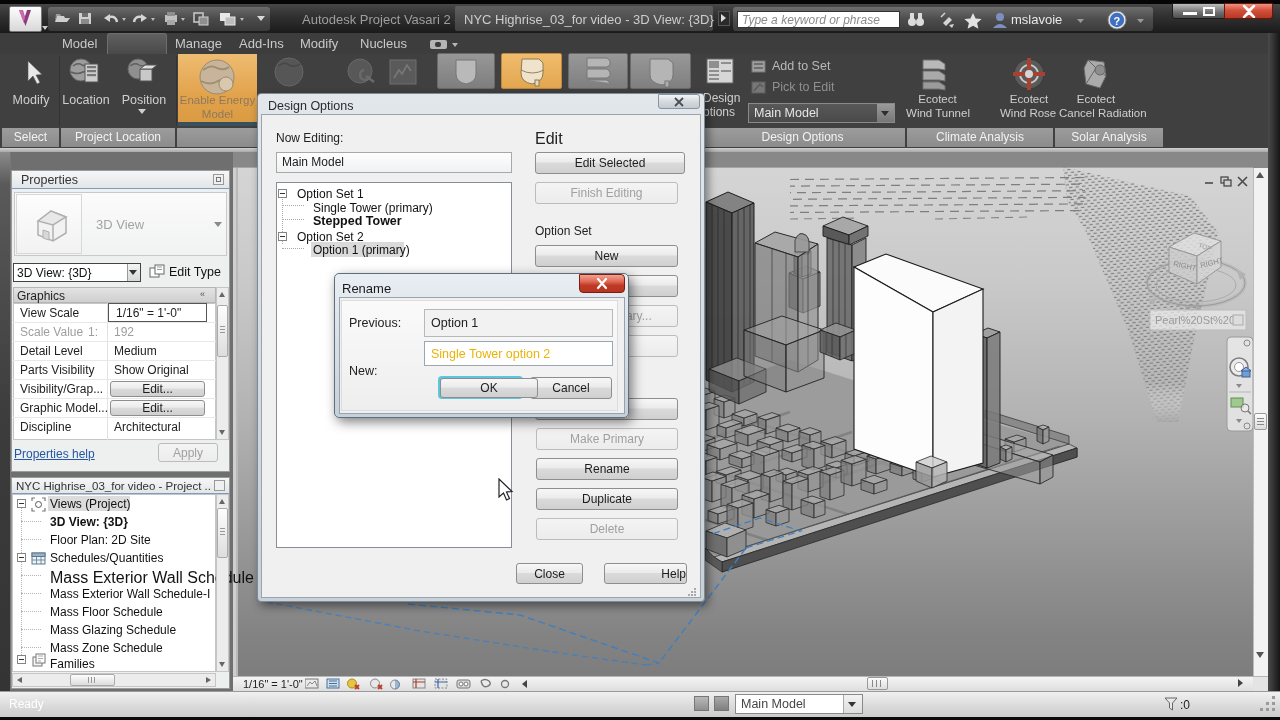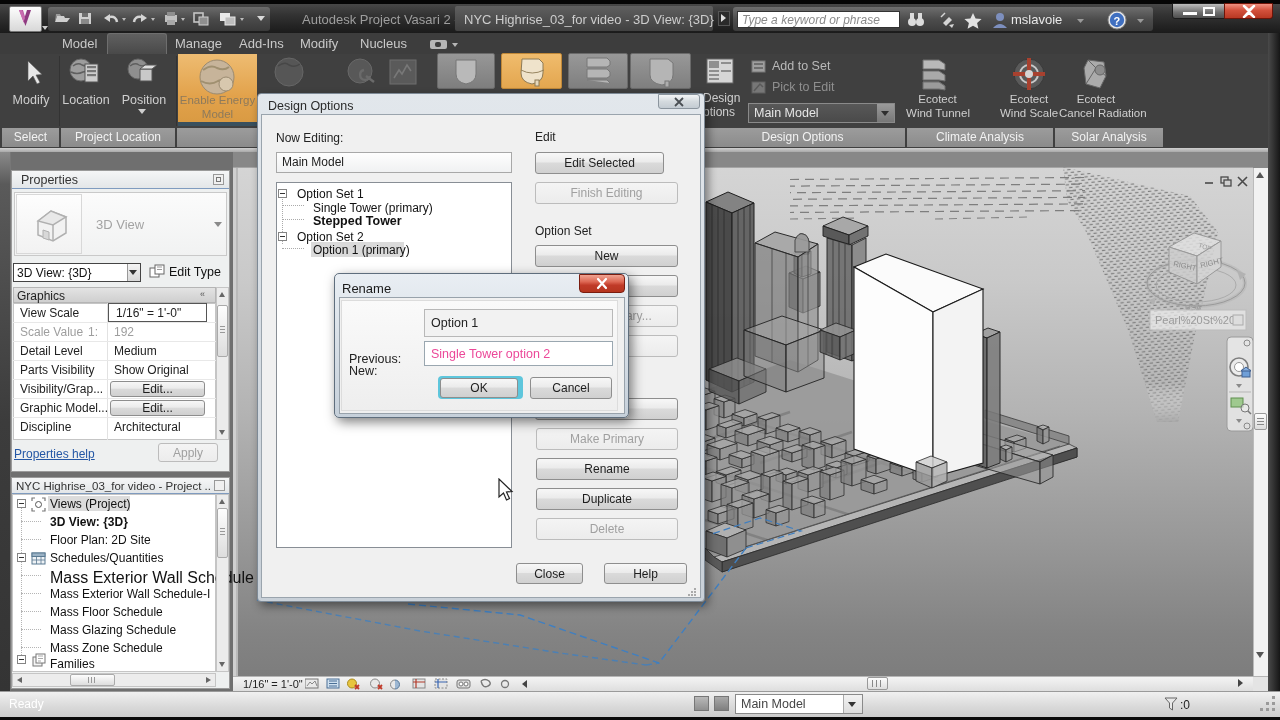--- a/index.html
+++ b/index.html
@@ -223,21 +223,21 @@
   <div class="abs" style="left:905px;top:93px;width:65px;height:13px;color:#cfcfcf;font-size:11.5px;text-align:center;white-space:nowrap;">Ecotect</div>
   <div class="abs" style="left:906px;top:107px;width:64px;height:13px;color:#cfcfcf;font-size:11.5px;text-align:center;white-space:nowrap;">Wind Tunnel</div>
   <svg class="abs" style="left:1010px;top:56px;" width="38" height="36" viewBox="0 0 38 36">
     <circle cx="19" cy="18" r="15" fill="#5a5a5a" stroke="#3a3a3a"></circle>
     <circle cx="19" cy="18" r="9" fill="none" stroke="#c9c9c9" stroke-width="2"></circle>
     <rect x="17" y="2" width="4" height="32" fill="#a8412f"></rect>
     <rect x="3" y="16" width="32" height="4" fill="#a8412f"></rect>
     <circle cx="19" cy="18" r="4" fill="#d5d5d5"></circle>
   </svg>
   <div class="abs" style="left:1000px;top:93px;width:58px;height:13px;color:#cfcfcf;font-size:11.5px;text-align:center;white-space:nowrap;">Ecotect</div>
-  <div class="abs" style="left:1000px;top:107px;width:54px;height:13px;color:#cfcfcf;font-size:11.5px;text-align:center;white-space:nowrap;">Wind Scale</div>
+  <div class="abs" style="left:1000px;top:107px;width:54px;height:13px;color:#cfcfcf;font-size:11.5px;text-align:center;white-space:nowrap;">Wind Rose</div>
 
   <svg class="abs" style="left:1076px;top:56px;" width="40" height="36" viewBox="0 0 40 36">
     <path d="M12 4 L28 6 L30 20 L24 32 L10 28 L8 12 Z" fill="#ababab" stroke="#666"></path>
     <path d="M12 4 L20 12 L30 20 M20 12 L10 28" stroke="#666" stroke-width="1" fill="none"></path>
     <circle cx="24" cy="14" r="5" fill="#8d8d8d" stroke="#666"></circle>
   </svg>
   <div class="abs" style="left:1060px;top:93px;width:72px;height:13px;color:#cfcfcf;font-size:11.5px;text-align:center;white-space:nowrap;">Ecotect</div>
   <div class="abs" style="left:1059px;top:107px;width:80px;height:13px;color:#cfcfcf;font-size:11.5px;text-align:center;white-space:nowrap;">Cancel Radiation</div>
 
   <div class="striplabel" style="left:2px;width:57px;">Select</div>
@@ -793,63 +793,63 @@
     <div class="abs" style="left:280px;top:193px;width:5px;height:1px;background:#333;z-index:24;"></div>
     <div class="abs" style="left:278px;top:232px;width:9px;height:9px;background:#fff;border:1px solid #848484;z-index:24;"></div>
     <div class="abs" style="left:280px;top:236px;width:5px;height:1px;background:#333;z-index:24;"></div>
     <div class="abs" style="left:297px;top:187px;color:#111;font-size:12px;z-index:23;">Option Set 1</div>
     <div class="abs" style="left:313px;top:201px;color:#111;font-size:12px;z-index:23;">Single Tower (primary)</div>
     <div class="abs" style="left:313px;top:214px;color:#111;font-size:12.5px;font-weight:bold;z-index:23;">Stepped Tower</div>
     <div class="abs" style="left:297px;top:230px;color:#111;font-size:12px;z-index:23;">Option Set 2</div>
     <div class="abs" style="left:311px;top:242px;width:93px;height:15px;background:#dadada;z-index:23;"></div>
     <div class="abs" style="left:313px;top:243px;color:#111;font-size:12px;z-index:24;">Option 1 (primary)</div>
 
-    <div class="abs" style="left:535px;top:130px;color:#222;font-size:12px;z-index:22;">Edit</div>
-    <div class="btn" style="left:535px;top:152px;width:129px;height:22px;line-height:21px;z-index:22;">Edit Selected</div>
+    <div class="abs" style="left:535px;top:130px;color:#222;font-size:16px;z-index:22;">Edit</div>
+    <div class="btn" style="left:535px;top:152px;width:150px;height:22px;line-height:21px;z-index:22;">Edit Selected</div>
     <div class="btn dis" style="left:535px;top:182px;width:143px;height:22px;line-height:21px;z-index:22;">Finish Editing</div>
     <div class="abs" style="left:535px;top:224px;color:#222;font-size:12px;z-index:22;">Option Set</div>
     <div class="btn" style="left:535px;top:245px;width:143px;height:22px;line-height:21px;z-index:22;">New</div>
     <div class="btn" style="left:535px;top:275px;width:143px;height:22px;line-height:21px;z-index:22;">Rename</div>
     <div class="btn dis" style="left:535px;top:305px;width:143px;height:22px;line-height:21px;z-index:22;">Accept Primary...</div>
     <div class="btn dis" style="left:535px;top:335px;width:143px;height:22px;line-height:21px;z-index:22;">Delete</div>
     <div class="abs" style="left:535px;top:378px;color:#222;font-size:12px;z-index:22;">Option</div>
     <div class="btn" style="left:535px;top:398px;width:143px;height:22px;line-height:21px;z-index:22;">New</div>
     <div class="btn dis" style="left:536px;top:428px;width:142px;height:22px;line-height:21px;z-index:22;">Make Primary</div>
     <div class="btn" style="left:536px;top:458px;width:142px;height:22px;line-height:21px;z-index:22;">Rename</div>
     <div class="btn" style="left:536px;top:488px;width:142px;height:22px;line-height:21px;z-index:22;">Duplicate</div>
     <div class="btn dis" style="left:536px;top:518px;width:142px;height:22px;line-height:21px;z-index:22;">Delete</div>
     <div class="btn" style="left:516px;top:563px;width:67px;height:21px;line-height:20px;z-index:22;">Close</div>
-    <div class="btn" style="left:604px;top:563px;width:83px;height:21px;line-height:20px;z-index:22;">Help</div>
+    <div class="btn" style="left:604px;top:563px;width:83px;height:21px;line-height:20px;z-index:22;text-align:right;">Help</div>
     <div class="abs" style="left:688px;top:588px;width:8px;height:8px;z-index:22;background:
       radial-gradient(circle at 1px 7px,#aaa 1px,transparent 1.3px),
       radial-gradient(circle at 4px 4px,#aaa 1px,transparent 1.3px),
       radial-gradient(circle at 7px 1px,#aaa 1px,transparent 1.3px),
       radial-gradient(circle at 7px 4px,#aaa 1px,transparent 1.3px),
       radial-gradient(circle at 7px 7px,#aaa 1px,transparent 1.3px),
       radial-gradient(circle at 4px 7px,#aaa 1px,transparent 1.3px);"></div>
   </div>
   <div id="renameDialog">
     <div class="abs" style="left:334px;top:273px;width:295px;height:145px;background:linear-gradient(#e9eef3,#c6d0da);border:1px solid #5f6e7d;border-radius:5px;box-shadow:3px 4px 12px rgba(0,0,0,0.5);z-index:40;"></div>
     <div class="abs" style="left:342px;top:281px;color:#1a1a1a;font-size:13px;z-index:41;">Rename</div>
 
     <div class="abs" style="left:579px;top:274px;width:46px;height:19px;background:linear-gradient(#f0a492,#dd6753 40%,#c03a28 60%,#b53620);border:1px solid #7a1d10;border-radius:0 4px 4px 4px;z-index:41;"></div>
     <svg class="abs" style="left:594px;top:277px;z-index:42;" width="16" height="13" viewBox="0 0 16 13">
       <path d="M4 2 L12 11 M12 2 L4 11" stroke="#fff" stroke-width="2.2" stroke-linecap="round"></path>
     </svg>
 
     <div class="abs" style="left:339px;top:297px;width:286px;height:117px;background:#f0f0f0;border:1px solid #98a2ab;z-index:41;"></div>
     <div class="abs" style="left:341px;top:300px;width:277px;height:111px;background:linear-gradient(#fafafa,#eeeeee);border:1px solid #dcdcdc;z-index:41;"></div>
-    <div class="abs" style="left:349px;top:316px;color:#222;font-size:12.5px;z-index:42;margin-top:36px;">Previous:</div>
+    <div class="abs" style="left:349px;top:316px;color:#222;font-size:12.5px;z-index:42;">Previous:</div>
     <div class="abs" style="left:424px;top:309px;width:189px;height:28px;background:#f2f2f2;border:1px solid #b8b8b8;z-index:42;"></div>
     <div class="abs" style="left:431px;top:316px;color:#222;font-size:12.5px;z-index:43;">Option 1</div>
     <div class="abs" style="left:349px;top:347px;color:#222;font-size:12.5px;z-index:42;margin-top:17px;">New:</div>
     <div class="abs" style="left:424px;top:341px;width:189px;height:25px;background:#fff;border:1px solid #9aa7b0;z-index:42;"></div>
-    <div class="abs" style="left:431px;top:347px;color:#ec4899;font-size:12.5px;z-index:43;">Single Tower option 2</div>
+    <div class="abs" style="left:431px;top:347px;color:#eab308;font-size:12.5px;z-index:43;">Single Tower option 2</div>
     <div class="abs" style="left:438px;top:376px;width:85px;height:23px;background:#5ec6dc;border-radius:4px;z-index:42;"></div>
-    <div class="btn" style="left:440px;top:378px;width:78px;height:20px;line-height:19px;z-index:43;">OK</div>
+    <div class="btn" style="left:440px;top:378px;width:98px;height:20px;line-height:19px;z-index:43;">OK</div>
     <div class="btn" style="left:530px;top:377px;width:82px;height:22px;line-height:21px;z-index:42;">Cancel</div>
   </div>
 
   <svg class="abs" style="left:497px;top:478px;z-index:60;" width="18" height="26" viewBox="0 0 18 26">
     <path d="M2 1 L2 19 L6.5 15 L9.5 22 L12.5 20.5 L9.5 14 L15 13.5 Z" fill="#fff" stroke="#222" stroke-width="1.2"></path>
   </svg>
 
 </div>
 
 </body></html>

